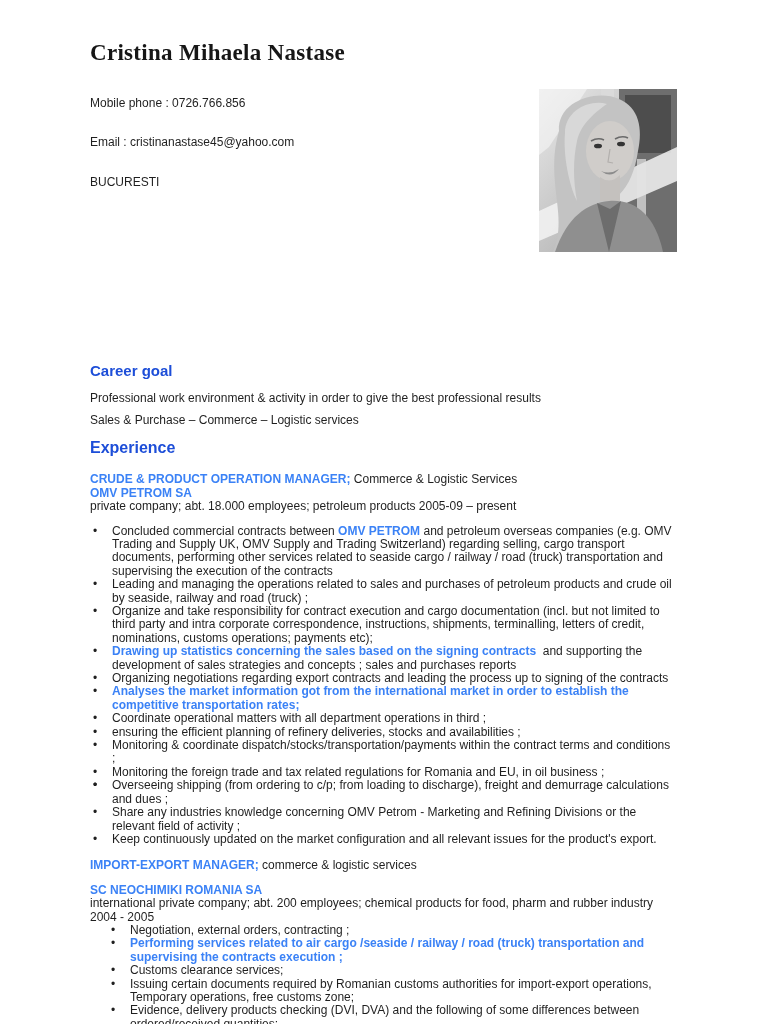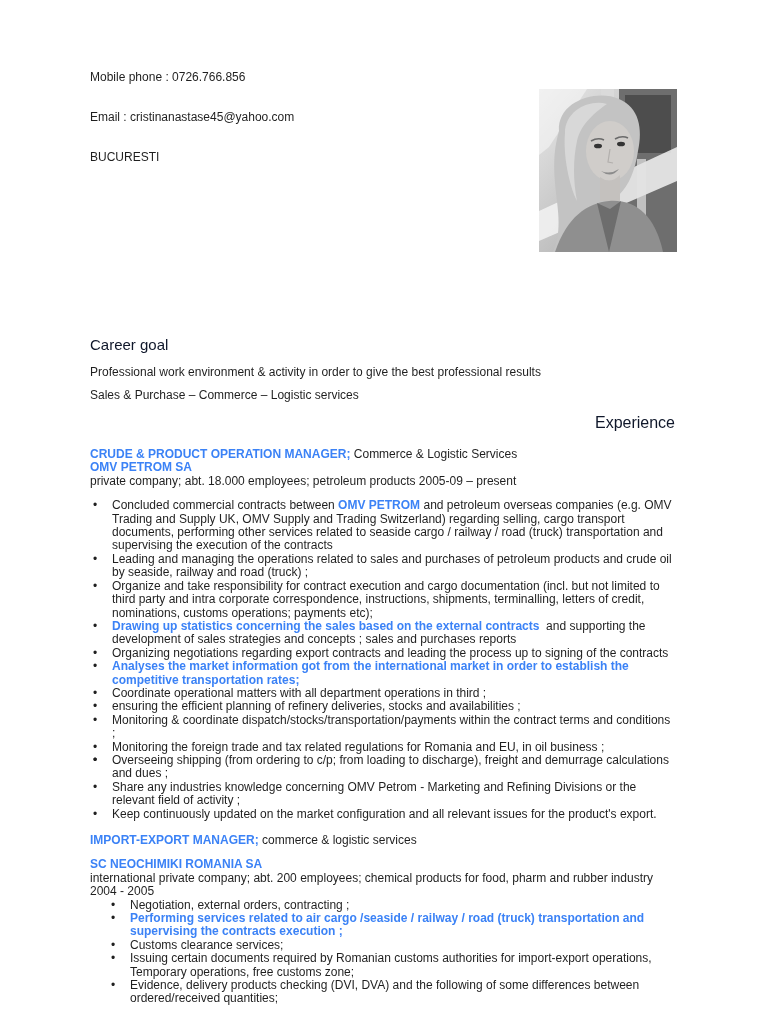--- a/index.html
+++ b/index.html
@@ -35,28 +35,28 @@
   }
   .contact div { margin: 0; }
   .photo {
     position: absolute;
     left: 539px; top: 89px;
     width: 138px; height: 163px;
     overflow: hidden;
   }
   .photo svg { display: block; }
   .section-heading {
-    font-weight: normal;
-    color: #0f172a;
+    font-weight: bold;
+    color: #1d4ed8;
     margin: 0;
   }
   .career-heading { margin-top: 146px; font-size: 15px; }
   .career-line1 { margin-top: 13px; font-size: 12px; line-height: 13.4px; }
   .career-line2 { margin-top: 9px;  font-size: 12px; line-height: 13.4px; }
-  .experience-heading { margin-top: 12px; font-size: 16px; text-align: right; }
+  .experience-heading { margin-top: 12px; font-size: 16px; }
   .jobs { margin-top: 16px; }
   .job { font-size: 12px; line-height: 13.4px; }
   .job + .job { margin-top: 13px; }
   .job-title { white-space: pre-wrap; }
   .job:nth-child(2) .job-title { margin-bottom: 11px; }
   .seg-bold, .job-company { font-weight: bold; color: #3b82f6; }
   .job-meta, .job-period { white-space: pre-wrap; }
   .bullet-list { margin-top: 0; }
   .job:first-child .bullet-list { margin-top: 11px; }
   .bullet-item { position: relative; }
@@ -95,20 +95,21 @@
       <ellipse cx="82" cy="55" rx="4" ry="2.3" fill="#343434"></ellipse>
       <path d="M71,60 L69,73 L74,74" stroke="#b2afac" stroke-width="1.2" fill="none"></path>
       <path d="M62,82 Q71,86 80,80 Q72,90 62,82 Z" fill="#8b8b8b"></path>
       <path d="M61,88 L61,112 L81,112 L81,86 Q71,96 61,88 Z" fill="#c4c1be"></path>
       <path d="M16,163 C28,128 48,114 70,112 C96,110 116,126 124,163 Z" fill="#8f8f8f"></path>
       <path d="M58,114 L70,163 L82,112 L71,120 Z" fill="#6d6d6d"></path>
     </svg>
   </div>
 
   <div class="content">
+    <h1 class="name">Cristina Mihaela Nastase</h1>
     <div class="contact">
       <div>Mobile phone : 0726.766.856</div>
       <div>Email : cristinanastase45@yahoo.com</div>
       <div>BUCURESTI</div>
     </div>
 
     <h2 class="section-heading career-heading">Career goal</h2>
     <div class="career-line1">Professional work environment &amp; activity in order to give the best professional results</div>
     <div class="career-line2">Sales &amp; Purchase – Commerce – Logistic services</div>
 
@@ -116,21 +117,21 @@
 
     <div class="jobs">
         <div class="job">
           <div class="job-title"><span class="seg-bold">CRUDE &amp; PRODUCT OPERATION MANAGER;</span><span> Commerce &amp; Logistic Services</span></div>
           <div class="job-company">OMV PETROM SA</div>
           <div class="job-meta">private company; abt. 18.000 employees; petroleum products 2005-09 – present</div>
           <div class="bullet-list">
             <div class="bullet-item"><span class="bullet-dot">•</span><span class="bullet-text"><span>Concluded commercial contracts between </span><span class="seg-bold">OMV PETROM</span><span> and petroleum overseas companies (e.g. OMV Trading and Supply UK, OMV Supply and Trading Switzerland) regarding selling, cargo transport documents, performing other services related to seaside cargo / railway / road (truck) transportation and supervising the execution of the contracts</span></span></div>
             <div class="bullet-item"><span class="bullet-dot">•</span><span class="bullet-text"><span>Leading and managing the operations related to sales and purchases of petroleum products and crude oil by seaside, railway and road (truck) ;</span></span></div>
             <div class="bullet-item"><span class="bullet-dot">•</span><span class="bullet-text"><span>Organize and take responsibility for contract execution and cargo documentation (incl. but not limited to third party and intra corporate correspondence, instructions, shipments, terminalling, letters of credit, nominations, customs operations; payments etc);</span></span></div>
-            <div class="bullet-item"><span class="bullet-dot">•</span><span class="bullet-text"><span class="seg-bold">Drawing up statistics concerning the sales based on the external contracts</span><span>  and supporting the development of sales strategies and concepts ; sales and purchases reports</span></span></div>
+            <div class="bullet-item"><span class="bullet-dot">•</span><span class="bullet-text"><span class="seg-bold">Drawing up statistics concerning the sales based on the signing contracts</span><span>  and supporting the development of sales strategies and concepts ; sales and purchases reports</span></span></div>
             <div class="bullet-item"><span class="bullet-dot">•</span><span class="bullet-text"><span>Organizing negotiations regarding export contracts and leading the process up to signing of the contracts</span></span></div>
             <div class="bullet-item"><span class="bullet-dot">•</span><span class="bullet-text"><span class="seg-bold">Analyses the market information got from the international market in order to establish the competitive transportation rates;</span></span></div>
             <div class="bullet-item"><span class="bullet-dot">•</span><span class="bullet-text"><span>Coordinate operational matters with all department operations in third ;</span></span></div>
             <div class="bullet-item"><span class="bullet-dot">•</span><span class="bullet-text"><span>ensuring the efficient planning of refinery deliveries, stocks and availabilities ;</span></span></div>
             <div class="bullet-item"><span class="bullet-dot">•</span><span class="bullet-text"><span>Monitoring &amp; coordinate dispatch/stocks/transportation/payments within the contract terms and conditions ;</span></span></div>
             <div class="bullet-item"><span class="bullet-dot">•</span><span class="bullet-text"><span>Monitoring the foreign trade and tax related regulations for Romania and EU, in oil business ;</span></span></div>
             <div class="bullet-item"><span class="bullet-dot">•</span></div>
             <div class="bullet-item"><span class="bullet-dot">•</span><span class="bullet-text"><span>Overseeing shipping (from ordering to c/p; from loading to discharge), freight and demurrage calculations and dues ;</span></span></div>
             <div class="bullet-item"><span class="bullet-dot">•</span><span class="bullet-text"><span>Share any industries knowledge concerning OMV Petrom - Marketing and Refining Divisions or the relevant field of activity ;</span></span></div>
             <div class="bullet-item"><span class="bullet-dot">•</span><span class="bullet-text"><span>Keep continuously updated on the market configuration and all relevant issues for the product's export.</span></span></div>

